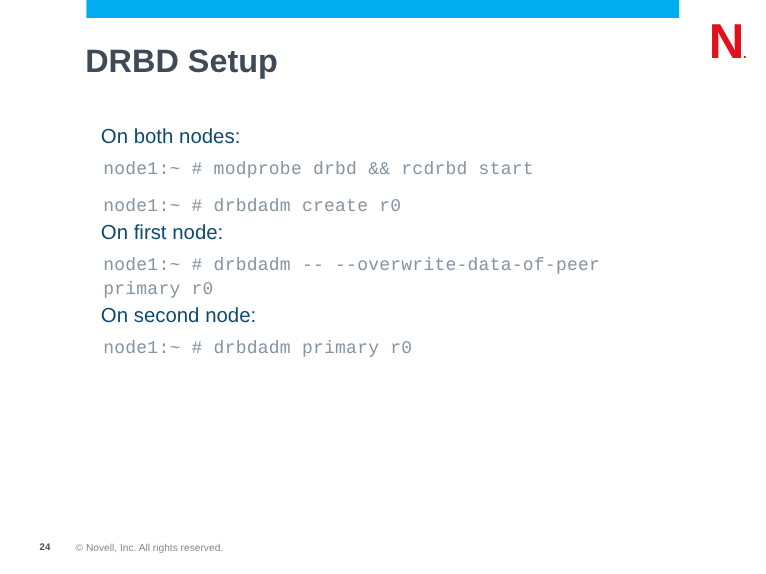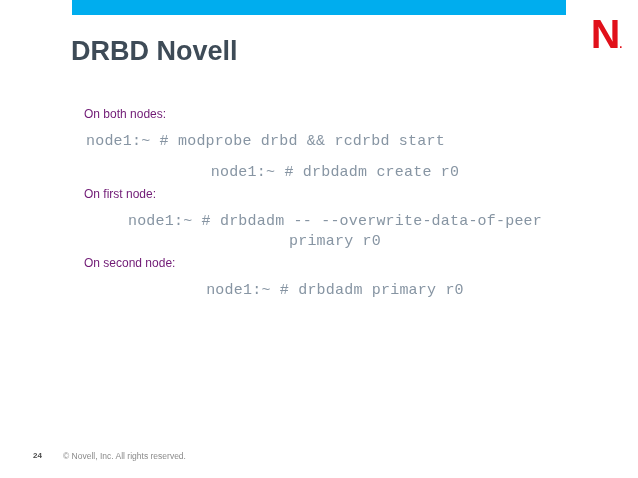--- a/index.html
+++ b/index.html
@@ -70,23 +70,23 @@
     top: 103px;
     width: 500px;
   }
 
   .block {
     margin: 0;
   }
 
   .heading {
     font-family: "Liberation Sans", sans-serif;
-    font-size: 12px;
+    font-size: 17px;
     font-weight: normal;
-    color: #701a75;
+    color: #0c4a6e;
     line-height: 22px;
     margin: 0 0 7px 0;
     white-space: nowrap;
   }
 
   .command {
     font-family: "Liberation Mono", monospace;
     font-size: 15px;
     color: #8795A3;
     line-height: 20px;
@@ -96,21 +96,20 @@
   }
   .command.tight {
     margin-bottom: 11px;
   }
   .command:last-child {
     margin-bottom: 0;
   }
 
   .gap-after-cmd {
     margin-bottom: 15px;
-    text-align: center;
   }
 
   
   .footer {
     position: absolute;
     left: 0;
     bottom: 0;
     width: 532px;
     height: 30px;
   }
@@ -133,21 +132,21 @@
 </style>
 </head>
 <body>
 
 <div class="slide">
 
   <div class="accent-bar"></div>
 
   <div class="logo"><span>N</span><span class="tm">.</span></div>
 
-  <div class="slide-title">DRBD Novell</div>
+  <div class="slide-title">DRBD Setup</div>
 
   <div class="content">
 
     <div class="block">
       <div class="heading">On both nodes:</div>
       <div class="command tight">node1:~ # modprobe drbd &amp;&amp; rcdrbd start</div>
       <div class="command gap-after-cmd">node1:~ # drbdadm create r0</div>
     </div>
 
     <div class="block">

